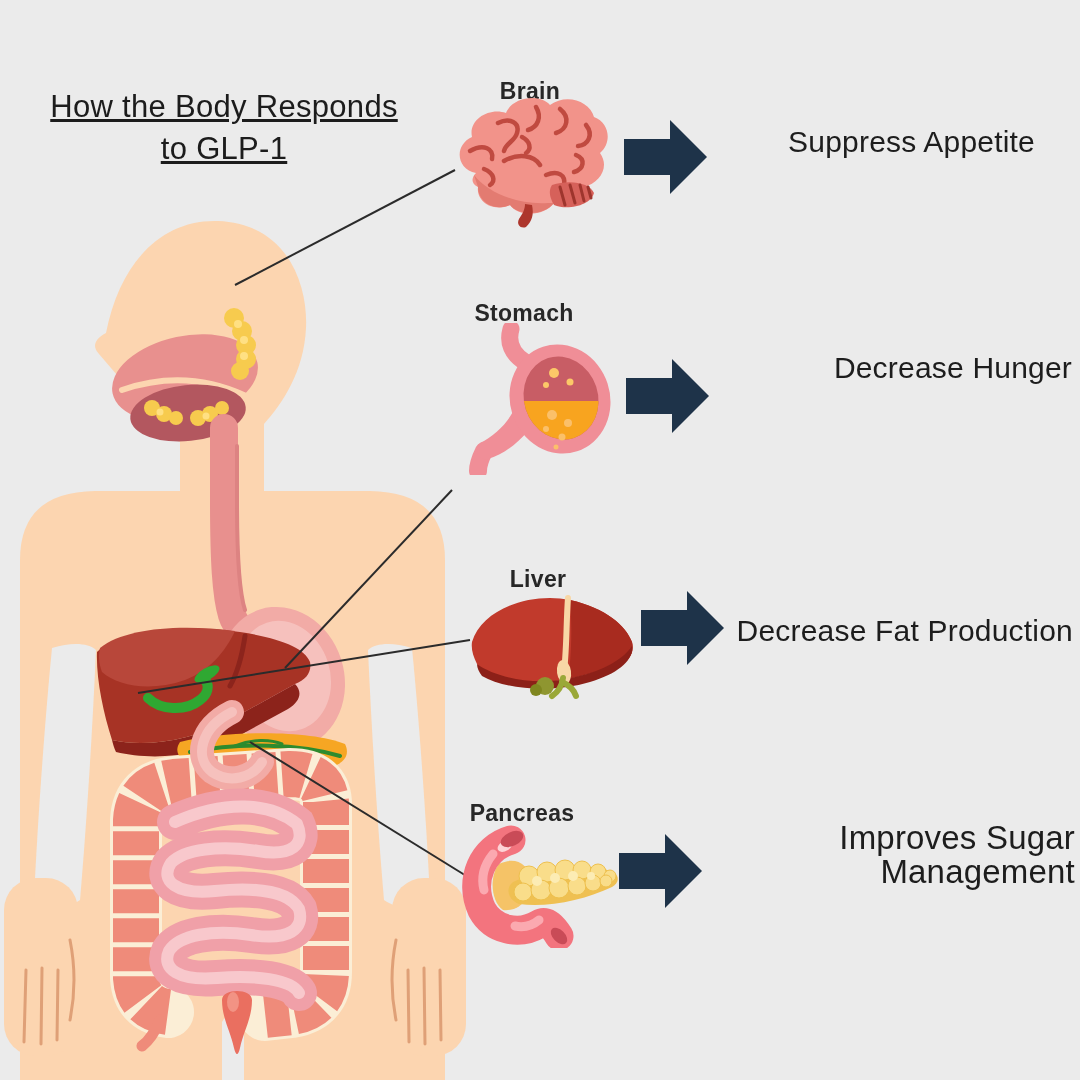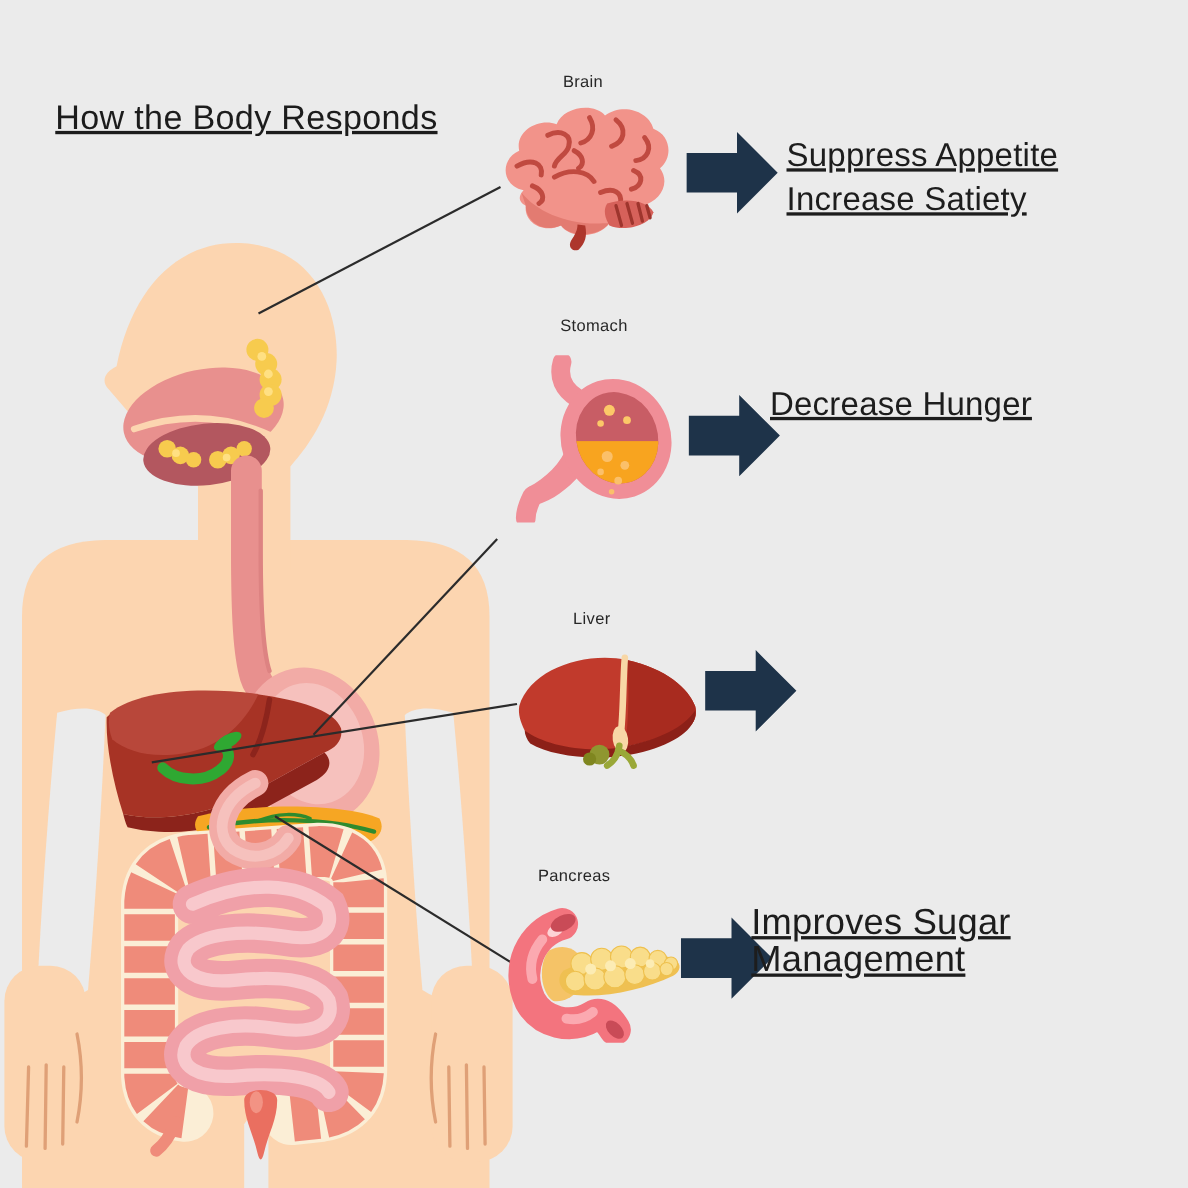--- a/index.html
+++ b/index.html
@@ -9,32 +9,32 @@
     font-family:"Liberation Sans", sans-serif;
     color:#1d1d1d;
   }
   .abs{position:absolute;}
   .title{
     left:28px;top:86px;width:392px;
     font-size:31px;line-height:42px;font-weight:500;
     text-align:center;color:#1c1c1c;letter-spacing:.3px;text-decoration:underline;
   }
   .organ-label{
-    font-size:15px;font-weight:400;color:#272727;text-align:center;width:160px;
+    font-size:23px;font-weight:700;color:#272727;text-align:center;width:160px;
     letter-spacing:.3px;
+    margin-top:12px;
   }
   .effect-text{
-    font-size:30px;font-weight:500;color:#1d1d1d;text-align:left;line-height:40px;
+    font-size:30px;font-weight:500;color:#1d1d1d;text-align:right;line-height:40px;
     letter-spacing:.2px;
-    text-decoration:underline;
   }
   .effect-text.small{font-size:33px;line-height:34px;}
   svg{display:block;}
   .lbl-brain{left:450px;top:66px;}
-  .lbl-stomach{left:460px;top:288px;}
+  .lbl-stomach{left:444px;top:288px;}
   .lbl-liver{left:458px;top:554px;}
   .lbl-pancreas{left:442px;top:788px;}
   .art-body{left:0;top:200px;}
   .art-brain{left:448px;top:93px;}
   .art-stomach{left:462px;top:323px;}
   .art-liver{left:466px;top:586px;}
   .art-pancreas{left:455px;top:820px;}
   .arrow1{left:624px;top:117px;}
   .arrow2{left:626px;top:356px;}
   .arrow3{left:641px;top:588px;}
@@ -45,20 +45,21 @@
   .txt4{left:683px;top:821px;width:392px;}
   .connectors{left:0;top:0;pointer-events:none;}
 </style>
 </head>
 <body>
 
 <div id="canvas">
 
   <div class="abs title">
     <div>How the Body Responds</div>
+    <div>to GLP-1</div>
   </div>
 
   <svg class="abs art-body" width="470" height="880" viewBox="0 0 470 880">
 
     <path d="M20 880 L20 360 Q20 292 95 291 L370 291 Q445 292 445 360 L445 880 Z" fill="#fcd5b0"></path>
 
     <path d="M52 448 C72 442 88 443 96 450 C92 540 86 630 80 700 C62 712 44 710 34 698 C38 615 45 520 52 448 Z" fill="#ebebeb"></path>
     <path d="M368 450 C376 443 392 442 412 448 C419 520 426 615 430 698 C420 710 402 712 384 700 C378 630 372 540 368 450 Z" fill="#ebebeb"></path>
 
     <path d="M222 880 L222 822 Q233 804 244 822 L244 880 Z" fill="#ebebeb"></path>
@@ -189,21 +190,20 @@
         <path d="M132 92 L136 108"></path>
         <path d="M140 94 L143 105"></path>
     </g>
     <path d="M84 112 C86 122 84 128 78 134 C73 136 68 132 71 126 C75 120 77 116 77 111 Z" fill="#ad362c"></path>
   </svg>
   <svg class="abs arrow1" width="85" height="80" viewBox="0 0 85 80">
     <polygon points="0,22 46,22 46,3 83,40 46,77 46,58 0,58" fill="#1e3349"></polygon>
   </svg>
   <div class="abs effect-text txt1">
     <div>Suppress Appetite</div>
-    <div>Increase Satiety</div>
   </div>
 
   <div class="abs organ-label lbl-stomach">Stomach</div>
   <svg class="abs art-stomach" width="160" height="152" viewBox="0 0 160 152">
     <defs>
       <clipPath id="stomach-liquid-clip">
         <ellipse cx="99" cy="75" rx="37" ry="42" transform="rotate(-18 99 75)"></ellipse>
       </clipPath>
     </defs>
     <path d="M49 6 C45 20 50 31 63 39" stroke="#f08e97" stroke-width="17" fill="none" stroke-linecap="round"></path>
@@ -242,20 +242,23 @@
     <g>
       <path d="M97 92 C96 100 92 106 86 110" stroke="#9aa838" stroke-width="6" fill="none" stroke-linecap="round"></path>
       <path d="M96 96 C103 99 108 104 110 110" stroke="#9aa838" stroke-width="6" fill="none" stroke-linecap="round"></path>
       <circle cx="79" cy="100" r="9" fill="#8f9630"></circle>
       <circle cx="70" cy="104" r="6" fill="#7f861f"></circle>
     </g>
   </svg>
   <svg class="abs arrow3" width="85" height="80" viewBox="0 0 85 80">
     <polygon points="0,22 46,22 46,3 83,40 46,77 46,58 0,58" fill="#1e3349"></polygon>
   </svg>
+  <div class="abs effect-text txt3">
+    <div>Decrease Fat Production</div>
+  </div>
 
   <div class="abs organ-label lbl-pancreas">Pancreas</div>
   <svg class="abs art-pancreas" width="170" height="128" viewBox="0 0 170 128">
     <path d="M44 44 C60 36 74 44 76 60 C77 78 64 92 48 90 C36 82 34 56 44 44 Z" fill="#f5c367"></path>
     <path d="M56 20 C28 28 13 60 27 90 C38 110 64 116 84 104 C92 99 99 108 104 116" stroke="#f3747e" stroke-width="29" fill="none" stroke-linecap="round"></path>
     <path d="M38 34 C29 45 26 58 29 70" stroke="#fba9b0" stroke-width="9" fill="none" stroke-linecap="round"></path>
     <path d="M60 106 C70 108 78 105 84 100" stroke="#fba9b0" stroke-width="9" fill="none" stroke-linecap="round"></path>
     <ellipse cx="50" cy="26" rx="8" ry="5" fill="#fdd3d6" transform="rotate(-30 50 26)"></ellipse>
     <ellipse cx="57" cy="19" rx="12" ry="7" fill="#c94b57" transform="rotate(-25 57 19)"></ellipse>
     <ellipse cx="104" cy="116" rx="10" ry="6" fill="#c94b57" transform="rotate(45 104 116)"></ellipse>

